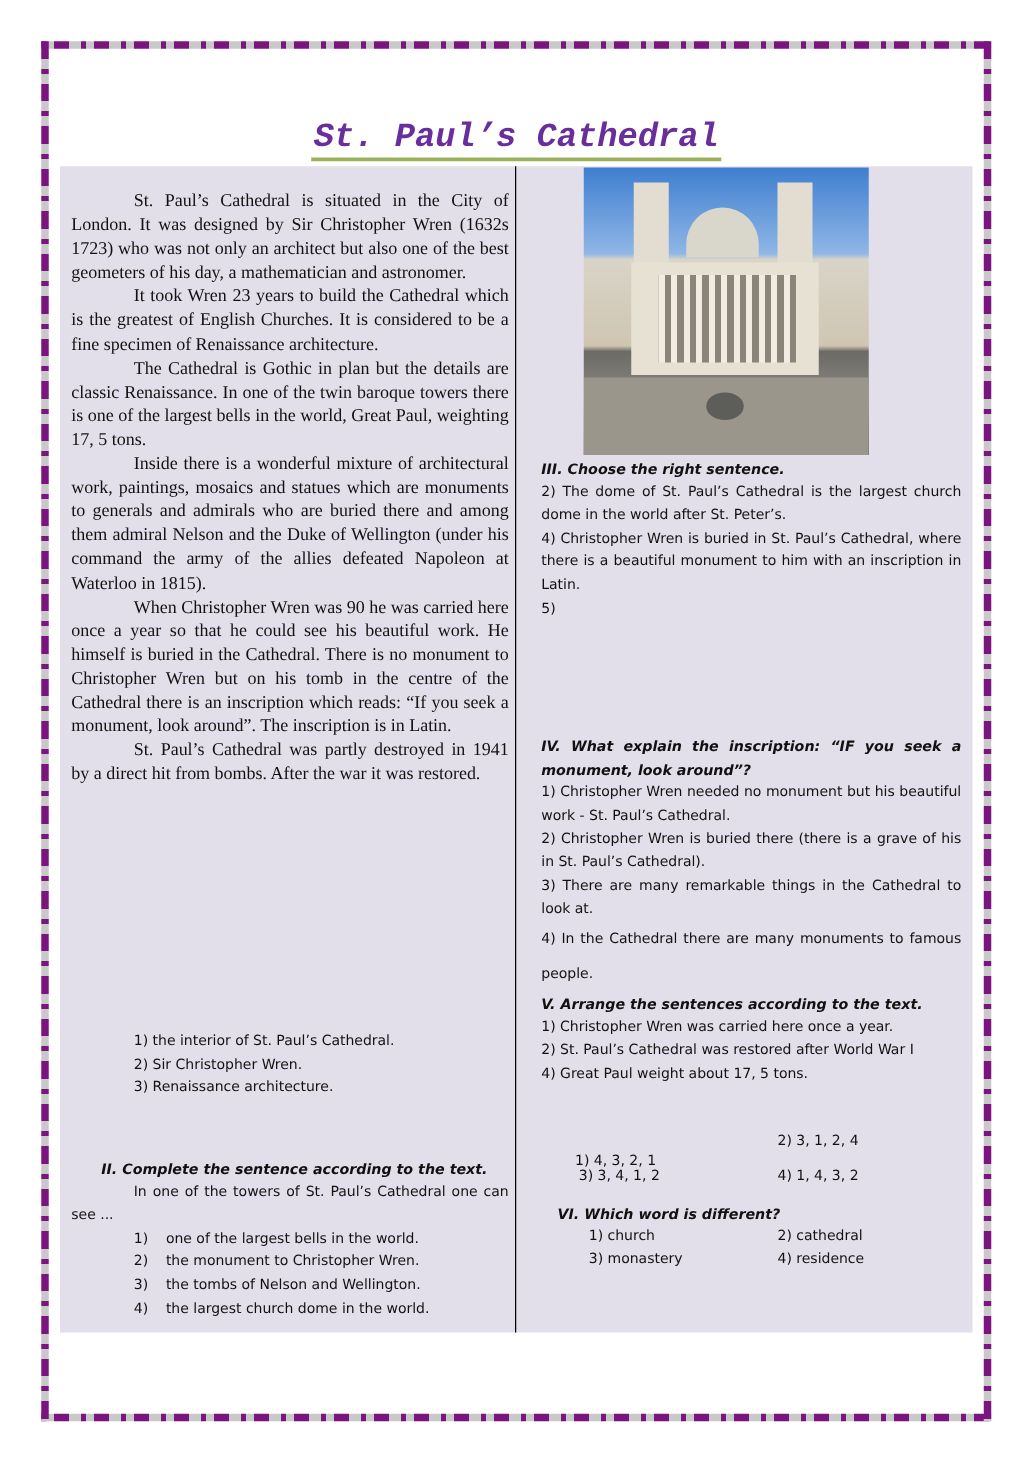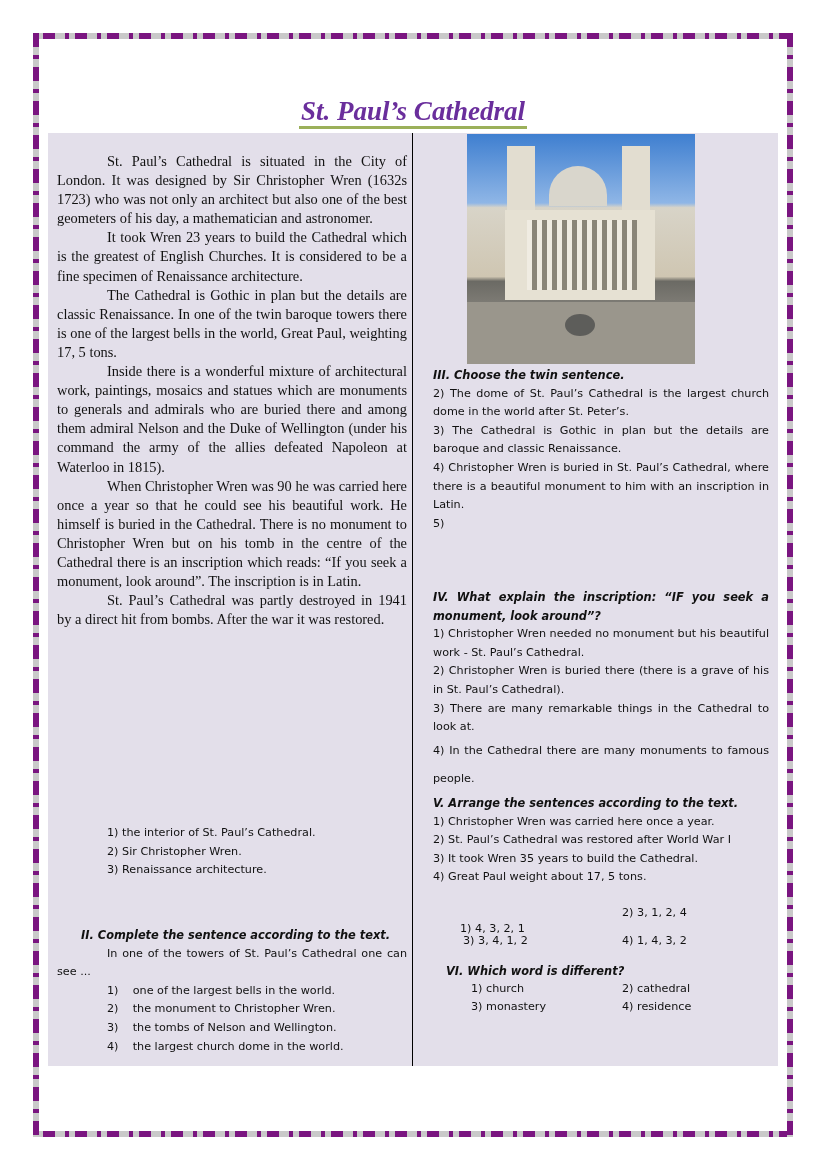--- a/index.html
+++ b/index.html
@@ -6,21 +6,21 @@
   body { width:826px; height:1169px; position:relative; overflow:hidden; }
   .frame { position:absolute; left:33px; top:33px; width:760px; height:1104px; box-sizing:border-box; }
   .border-top, .border-bottom { position:absolute; left:0; width:760px; height:6px;
     background: repeating-linear-gradient(90deg, #7a1580 0 4px, #c9c9c9 4px 10px, #7a1580 10px 22px, #c9c9c9 22px 32px); }
   .border-top { top:0; } .border-bottom { bottom:0; }
   .border-left, .border-right { position:absolute; top:0; width:6px; height:1104px;
     background: repeating-linear-gradient(180deg, #7a1580 0 14px, #c9c9c9 14px 22px, #7a1580 22px 26px, #c9c9c9 26px 34px); }
   .border-left { left:0; } .border-right { right:0; }
 
   .title { position:absolute; left:0; width:826px; top:96px; text-align:center;
-    font-family:Liberation Serif, serif; font-weight:bold; font-style:italic; font-size:27px; color:#6a2e9c; }
+    font-family:Liberation Mono, monospace; font-weight:bold; font-style:italic; font-size:27px; color:#6a2e9c; }
   .title span { border-bottom:3px solid #9bb05a; padding:0 2px; }
 
   .panel { position:absolute; left:48px; top:133px; width:730px; height:933px; background:#e3dfea; }
   .divider { position:absolute; left:412px; top:133px; width:1px; height:933px; background:#000; }
 
   .left { position:absolute; left:57px; top:152px; width:350px; }
   .reading p { margin:0; font-family:"Liberation Serif", serif; font-size:14.4px; line-height:19.1px; text-align:justify; color:#111; text-indent:50px; }
   .u { text-decoration:underline; }
 
   .q { font-family:"DejaVu Sans", sans-serif; font-size:11.2px; color:#111; }
@@ -90,40 +90,38 @@
   <div class="tower2"></div>
   <div class="dome"></div>
   <div class="facade"></div>
   <div class="cols"></div>
   <div class="plaza"></div>
   <div class="fountain"></div>
 </div>
 
 <div class="right q">
   <div class="qblock" style="top:0;">
-    <div class="qh li">III. Choose the twin sentence.</div>
+    <div class="qh li">III. Choose the right sentence.</div>
     <div class="li just">2)    The dome of St. Paul’s Cathedral is the largest church dome in the world after St. Peter’s.</div>
-    <div class="li just">3)    The Cathedral is Gothic in plan but the details are baroque and classic Renaissance.</div>
     <div class="li just">4)    Christopher Wren is buried in St. Paul’s Cathedral, where there is a beautiful monument to him with an inscription in Latin.</div>
     <div class="li">5)</div>
   </div>
 
   <div class="qblock" style="top:222px;">
     <div class="qh li just">IV. What explain the inscription: “IF you seek a monument, look around”?</div>
     <div class="li just">1)    Christopher Wren needed no monument but his beautiful work - St. Paul’s Cathedral.</div>
     <div class="li just">2)    Christopher Wren is buried there (there is a grave of his in St. Paul’s Cathedral).</div>
     <div class="li just">3)    There are many remarkable things in the Cathedral to look at.</div>
     <div class="li just" style="line-height:28px;">4)    In the Cathedral there are many monuments to famous people.</div>
   </div>
 
   <div class="qblock" style="top:428px;">
     <div class="qh li">V.  Arrange the sentences according to the text.</div>
     <div class="li">1)  Christopher Wren was carried here once a year.</div>
     <div class="li">2)  St. Paul’s Cathedral was restored after World War I</div>
-    <div class="li">3)  It took Wren 35 years to build the Cathedral.</div>
     <div class="li">4)  Great Paul weight about 17, 5 tons.</div>
     <div class="pair" style="left:27px; top:112px;margin-top:16px;">1) 4, 3, 2, 1</div>
     <div class="pair" style="left:189px; top:112px;">2) 3, 1, 2, 4</div>
     <div class="pair" style="left:30px; top:140px;">3) 3, 4, 1, 2</div>
     <div class="pair" style="left:189px; top:140px;">4) 1, 4, 3, 2</div>
   </div>
 
   <div class="qblock" style="top:596px;">
     <div class="qh li" style="padding-left:13px;">VI. Which word is different?</div>
     <div class="pair" style="left:38px; top:20px;">1) church</div>

